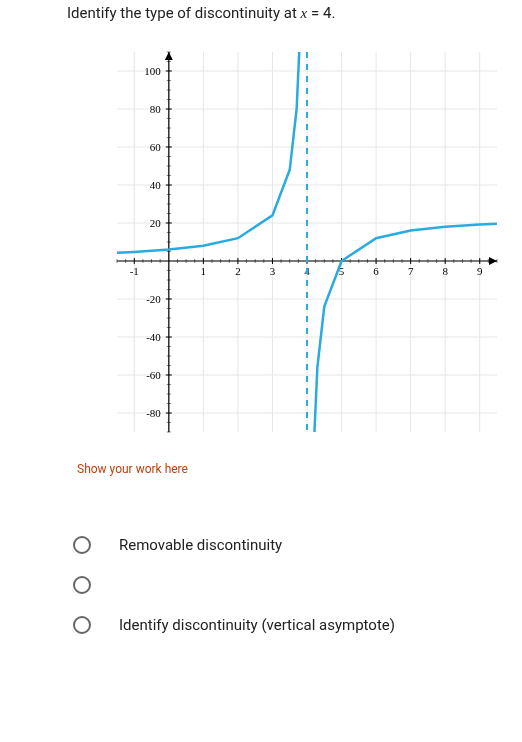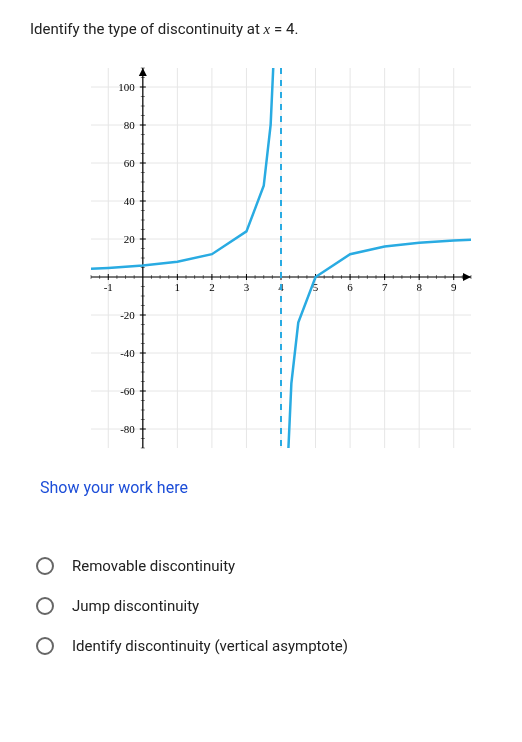--- a/index.html
+++ b/index.html
@@ -5,54 +5,55 @@
   * { box-sizing: border-box; }
   body {
     margin: 0;
     padding: 0;
     font-family: -apple-system, BlinkMacSystemFont, 'Segoe UI', Roboto, sans-serif;
     background: #fff;
     color: #333;
     width: 522px;
   }
   .container {
-    padding: 20px 30px;
+    padding: 4px 30px;
+    margin-left: 37px;
   }
   .question {
     font-size: 15px;
     color: #222;
     margin-bottom: 20px;
   }
   .question .math-var {
     font-style: italic;
     font-family: 'Times New Roman', serif;
   }
   .chart-wrap {
     width: 440px;
     height: 400px;
     position: relative;
     margin: 0 auto 20px auto;
   }
   .chart-wrap svg { display: block; }
   .work-prompt {
-    color: #1d4ed8;
-    font-size: 16px;
+    color: #c2410c;
+    font-size: 12px;
     margin: 20px 0 60px 0;
     padding-left: 10px;
   }
   .options {
     display: flex;
     flex-direction: column;
     gap: 22px;
     padding-left: 6px;
   }
   .option {
     display: flex;
     align-items: center;
-    gap: 18px;
+    gap: 28px;
     cursor: pointer;
   }
   .radio-circle {
     width: 18px;
     height: 18px;
     border: 2px solid #666;
     border-radius: 50%;
     flex: 0 0 18px;
     background: #fff;
   }
@@ -215,21 +216,20 @@
 
   <div class="work-prompt">Show your work here</div>
 
   <div class="options">
     <div class="option">
       <div class="radio-circle"></div>
       <div class="option-label">Removable discontinuity</div>
     </div>
     <div class="option">
       <div class="radio-circle"></div>
-      <div class="option-label">Jump discontinuity</div>
     </div>
     <div class="option">
       <div class="radio-circle"></div>
       <div class="option-label">Identify discontinuity (vertical asymptote)</div>
     </div>
   </div>
 
 </div>
 
 </body></html>

